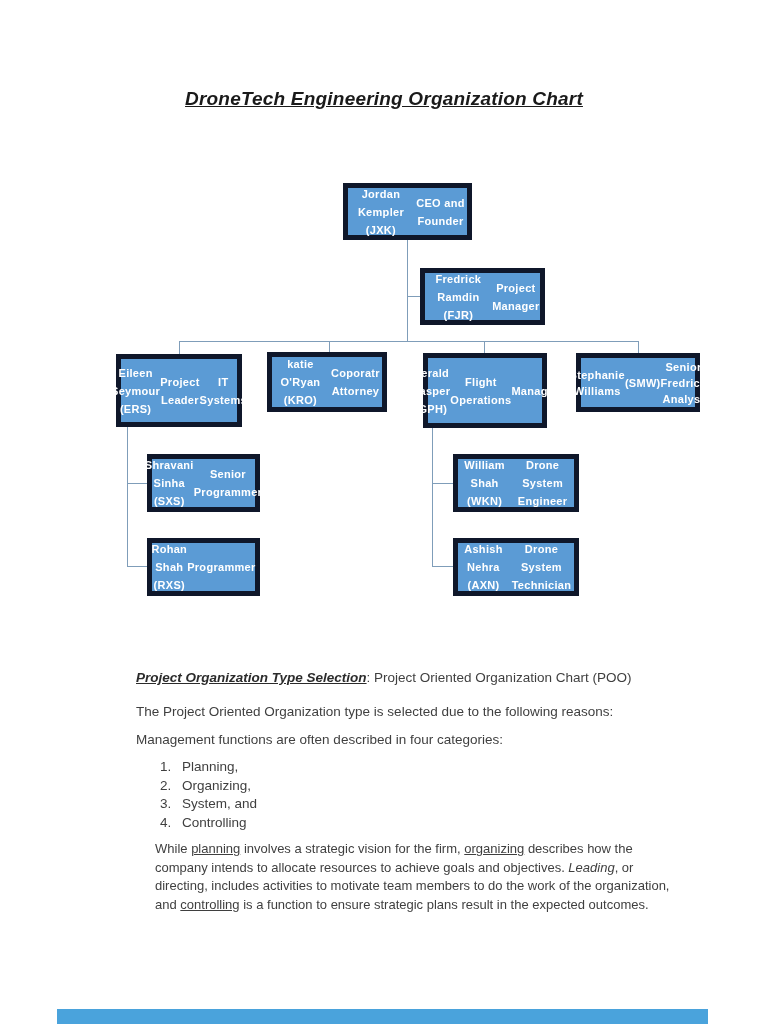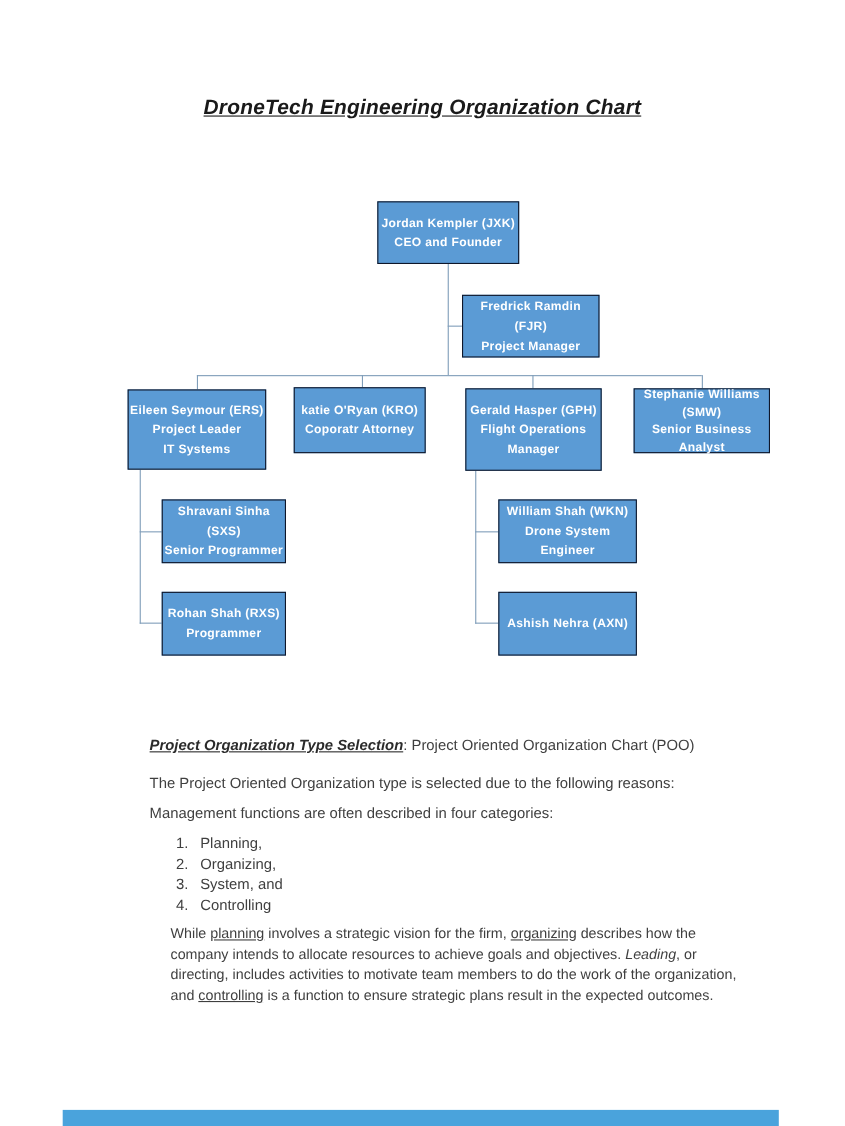--- a/index.html
+++ b/index.html
@@ -18,23 +18,23 @@
     text-align:center;
     font-size:19px;font-weight:bold;font-style:italic;
     color:#1a1a1a;
     text-decoration:underline;
     letter-spacing:0.2px;
   }
   
   .node{
     position:absolute;
     background:#5b9bd5;
-    border:1px solid #0f172a;
+    border:5px solid #0f172a;
     box-sizing:border-box;
-    display:flex;flex-direction:column;
+    display:flex;flex-direction:row;
     align-items:center;justify-content:center;
     color:#ffffff;
     font-size:11px;font-weight:600;
     line-height:18px;
     text-align:center;
     letter-spacing:0.3px;
   }
   .conn{position:absolute;background:#7f9db9;}
   .conn.h{height:1px;}
   .conn.v{width:1px;}
@@ -133,40 +133,41 @@
 
   <div class="node n-gerald">
     <div>Gerald Hasper (GPH)</div>
     <div>Flight Operations</div>
     <div>Manager</div>
   </div>
 
   <div class="node n-stephanie">
     <div>Stephanie Williams</div>
     <div>(SMW)</div>
-    <div>Senior Business Analyst</div>
+    <div>Senior Fredrick Analyst</div>
   </div>
 
   <div class="node n-shravani">
     <div>Shravani Sinha (SXS)</div>
     <div>Senior Programmer</div>
   </div>
 
   <div class="node n-rohan">
     <div>Rohan Shah (RXS)</div>
     <div>Programmer</div>
   </div>
 
   <div class="node n-william">
     <div>William Shah (WKN)</div>
     <div>Drone System Engineer</div>
   </div>
 
   <div class="node n-ashish">
     <div>Ashish Nehra (AXN)</div>
+    <div>Drone System Technician</div>
   </div>
 
   <div class="sec-heading">
     <span class="emph">Project Organization Type Selection</span><span>: Project Oriented Organization Chart (POO)</span>
   </div>
 
   <div class="p1">The Project Oriented Organization type is selected due to the following reasons:</div>
   <div class="p2">Management functions are often described in four categories:</div>
 
   <div class="num-list">

